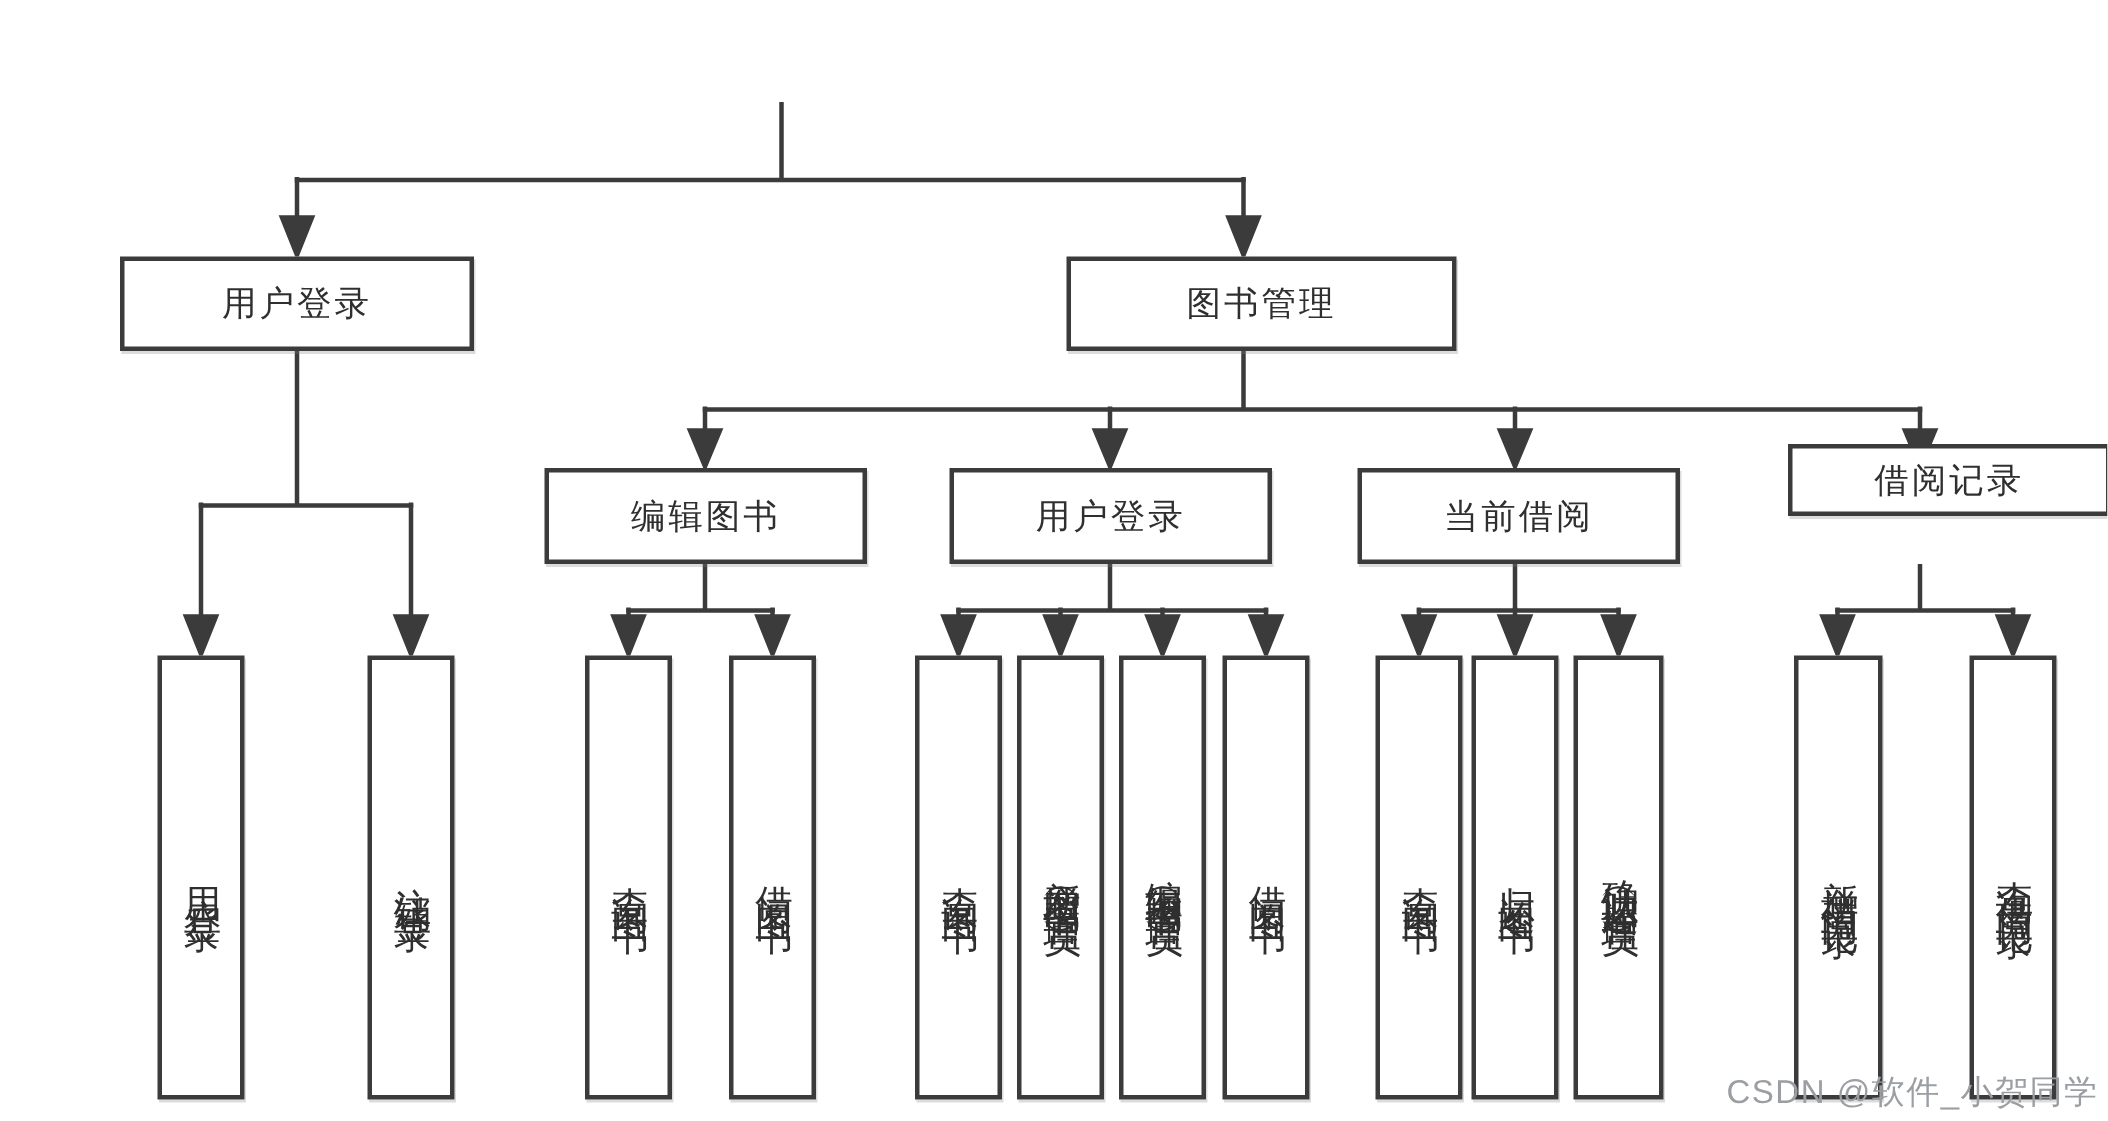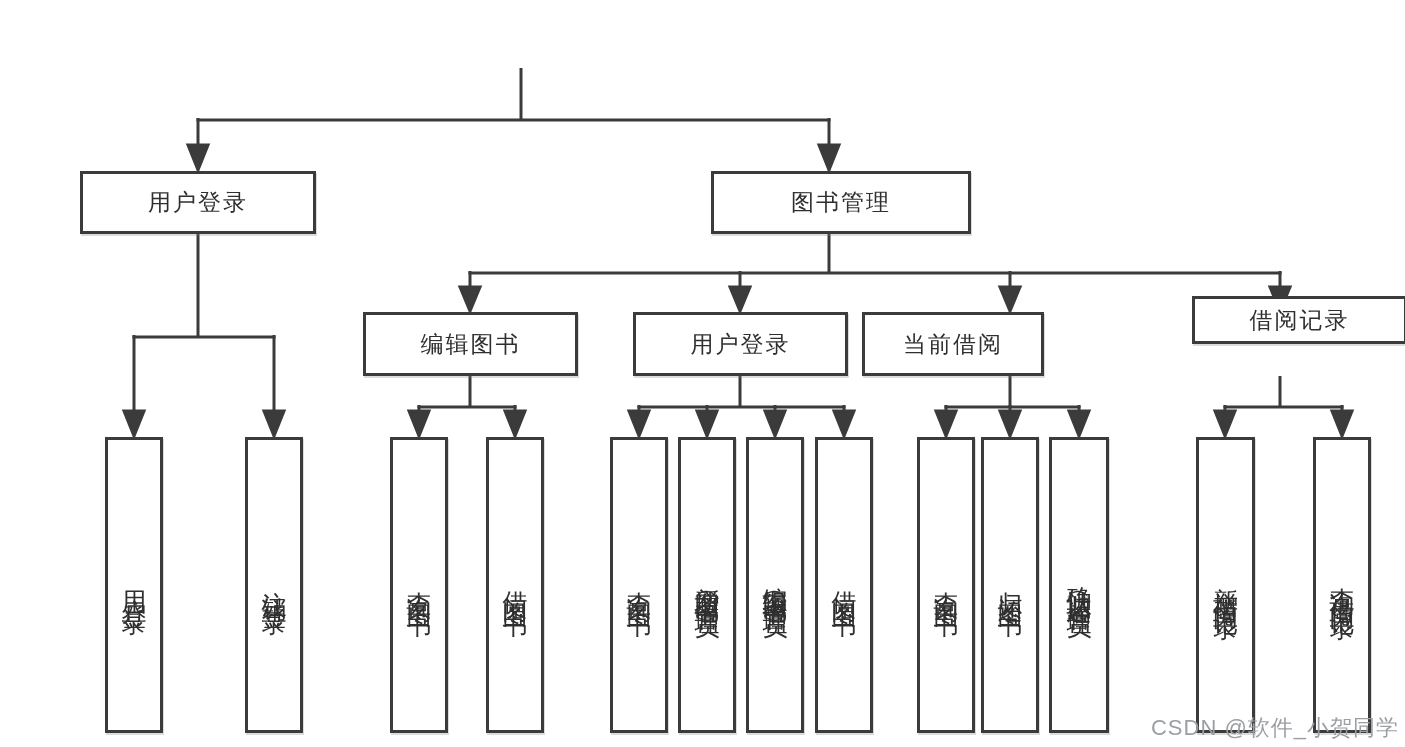--- a/index.html
+++ b/index.html
@@ -128,21 +128,21 @@
       <polygon points="1332,411 1352,411 1342,436"></polygon>
     </g>
   </svg>
 
 
   <div class="box h" style="left:80px; top:171px; width:236px; height:63px;">用户登录</div>
   <div class="box h" style="left:711px; top:171px; width:260px; height:63px;">图书管理</div>
 
   <div class="box h" style="left:363px; top:312px; width:215px; height:64px;">编辑图书</div>
   <div class="box h" style="left:633px; top:312px; width:215px; height:64px;">用户登录</div>
-  <div class="box h" style="left:862px; top:312px; width:182px; height:64px;">当前借阅</div>
+  <div class="box h" style="left:905px; top:312px; width:215px; height:64px;">当前借阅</div>
   <div class="box h" style="left:1173px; top:296px; width:215px; height:48px;margin-left:19px;">借阅记录</div>
 
   <div class="box leaf" style="left:105px; top:437px; width:58px; height:296px;">用户登录</div>
   <div class="box leaf" style="left:245px; top:437px; width:58px; height:296px;">注销登录</div>
 
   <div class="box leaf" style="left:390px; top:437px; width:58px; height:296px;">查询图书</div>
   <div class="box leaf" style="left:486px; top:437px; width:58px; height:296px;">借阅图书</div>
 
   <div class="box leaf" style="left:610px; top:437px; width:58px; height:296px;">查询图书</div>
   <div class="box leaf" style="left:678px; top:437px; width:58px; height:296px; letter-spacing:4px;">新增图书（管理员）</div>

